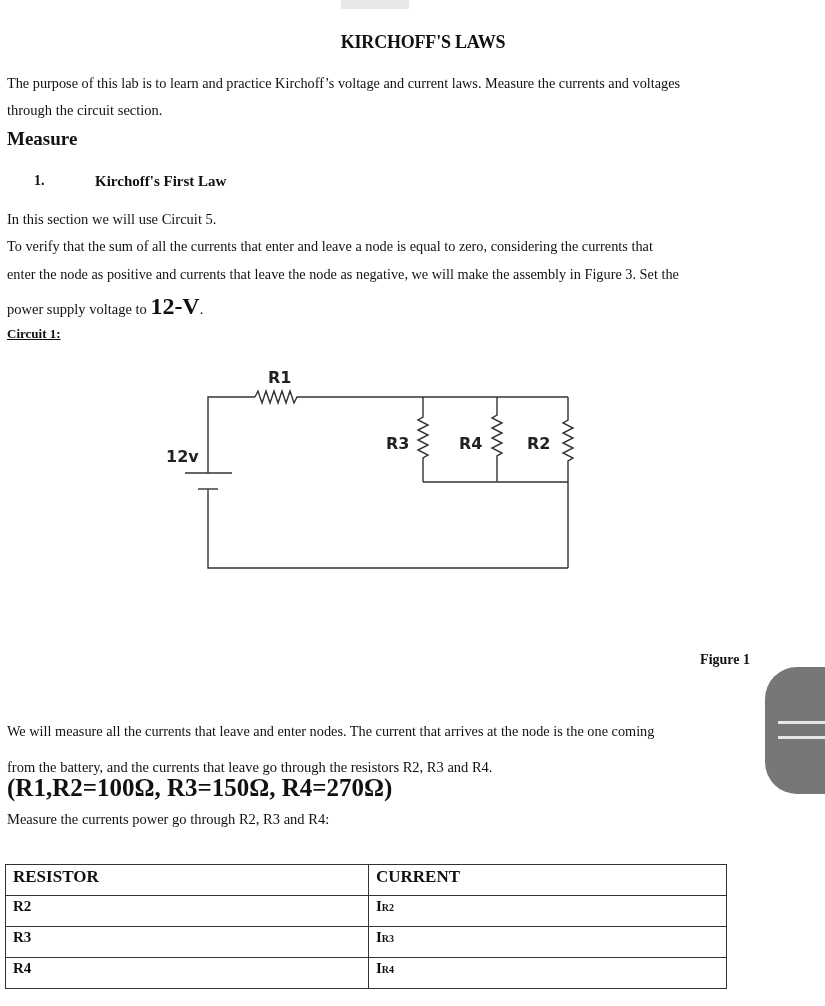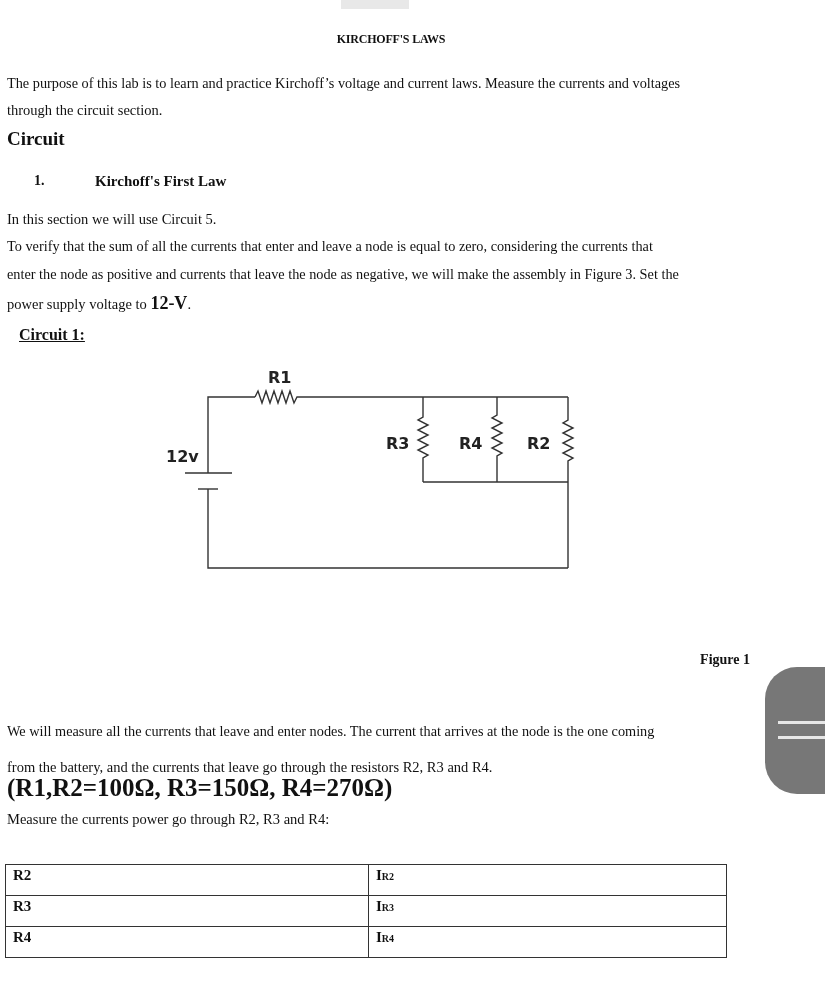--- a/index.html
+++ b/index.html
@@ -3,27 +3,27 @@
 <meta charset="utf-8">
 <style>
   html, body { margin: 0; padding: 0; }
   body {
     width: 825px; height: 1006px; position: relative; overflow: hidden;
     background: #ffffff; color: #111111;
     font-family: "Liberation Serif", "DejaVu Serif", serif;
   }
   .abs { position: absolute; white-space: nowrap; }
   .topbox { position: absolute; left: 341px; top: 0; width: 68px; height: 9px; background: #e8e8e8; }
-  .title { left: 16px; width: 750px; top: 32px; text-align: center; font-size: 12px; font-weight: bold; letter-spacing: -0.2px; }
+  .title { left: 0; width: 750px; top: 32px; text-align: center; font-size: 18px; font-weight: bold; letter-spacing: -0.2px; padding-left: 48px; }
   .body-line { left: 7px; font-size: 14.5px; transform-origin: left top; }
   .concept { left: 7px; top: 128px; font-size: 19px; font-weight: bold; }
   .list-num { left: 34px; top: 173px; font-size: 14px; font-weight: bold; }
   .list-label { left: 95px; top: 173px; font-size: 15px; font-weight: bold; }
-  .strong12 { font-size: 18px; font-weight: bold; margin-top: 24px; }
-  .circuit-label { left: 19px; top: 326px; font-size: 16px; font-weight: bold; text-decoration: underline; }
+  .strong12 { font-size: 24px; font-weight: bold; margin-top: 24px; }
+  .circuit-label { left: 7px; top: 326px; font-size: 13px; font-weight: bold; text-decoration: underline; }
   .figure-caption { left: 0; width: 750px; top: 652px; text-align: right; font-size: 14px; font-weight: bold; }
   .values-line { left: 7px; top: 774px; font-size: 25px; font-weight: bold; }
   svg.circuit { position: absolute; left: 0; top: 0; }
   .clabel { font-family: "DejaVu Sans", "Liberation Sans", sans-serif; font-weight: bold; font-size: 16px; fill: #222; }
   table.results {
     position: absolute; left: 5px; top: 864px; width: 722px;
     border-collapse: collapse; font-size: 15px;
   }
   table.results td {
     border: 1.5px solid #333; height: 31px; padding: 0 7px; vertical-align: top;
@@ -43,21 +43,21 @@
 </head>
 <body>
 
 <div class="topbox"></div>
 
 <div class="abs title">KIRCHOFF'S LAWS</div>
 
 <div class="abs body-line" style="top:75px; transform: scaleX(0.985);">The purpose of this lab is to learn and practice Kirchoff’s voltage and current laws. Measure the currents and voltages</div>
 <div class="abs body-line" style="top:102px;">through the circuit section.</div>
 
-<div class="abs concept">Circuit</div>
+<div class="abs concept">Measure</div>
 
 <div class="abs list-num">1.</div>
 <div class="abs list-label">Kirchoff's First Law</div>
 
 <div class="abs body-line" style="top:211px;">In this section we will use Circuit 5.</div>
 <div class="abs body-line" style="top:238px; transform: scaleX(0.985);">To verify that the sum of all the currents that enter and leave a node is equal to zero, considering the currents that</div>
 <div class="abs body-line" style="top:266px; transform: scaleX(0.985);">enter the node as positive and currents that leave the node as negative, we will make the assembly in Figure 3. Set the</div>
 <div class="abs body-line" style="top:293px;"><span>power supply voltage to </span><span class="strong12">12-V</span><span>.</span></div>
 
 <div class="abs circuit-label">Circuit 1:</div>
@@ -95,20 +95,24 @@
 
 <div class="abs body-line" style="top:723px; transform: scaleX(0.985);">We will measure all the currents that leave and enter nodes.  The current that arrives at the node is the one coming</div>
 <div class="abs body-line" style="top:751px;margin-top:8px;">from the battery, and the currents that leave go through the resistors R2, R3 and R4.</div>
 
 <div class="abs values-line">(R1,R2=100Ω, R3=150Ω, R4=270Ω)</div>
 
 <div class="abs body-line" style="top:811px;">Measure the currents power go through R2, R3 and R4:</div>
 
 <table class="results">
   <tbody>
+      <tr>
+    <td class="c1 hdr">RESISTOR</td>
+    <td class="hdr">CURRENT</td>
+  </tr>
   <tr>
     <td class="c1 rcell">R2</td>
     <td><span class="cur-main">I</span><span class="cur-sub">R2</span></td>
   </tr>
   <tr>
     <td class="c1 rcell">R3</td>
     <td><span class="cur-main">I</span><span class="cur-sub">R3</span></td>
   </tr>
   <tr>
     <td class="c1 rcell">R4</td>

